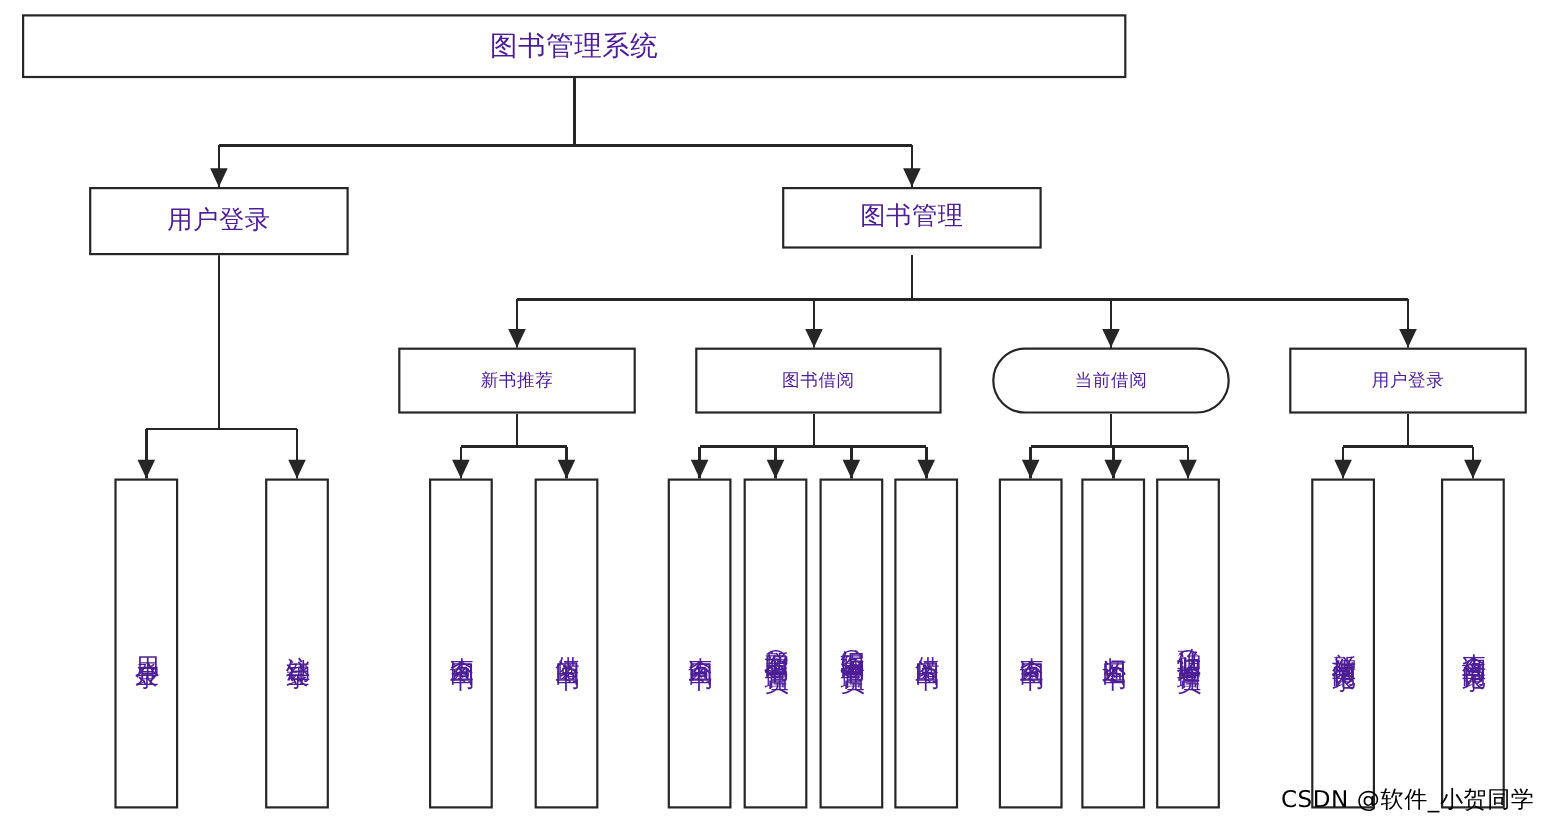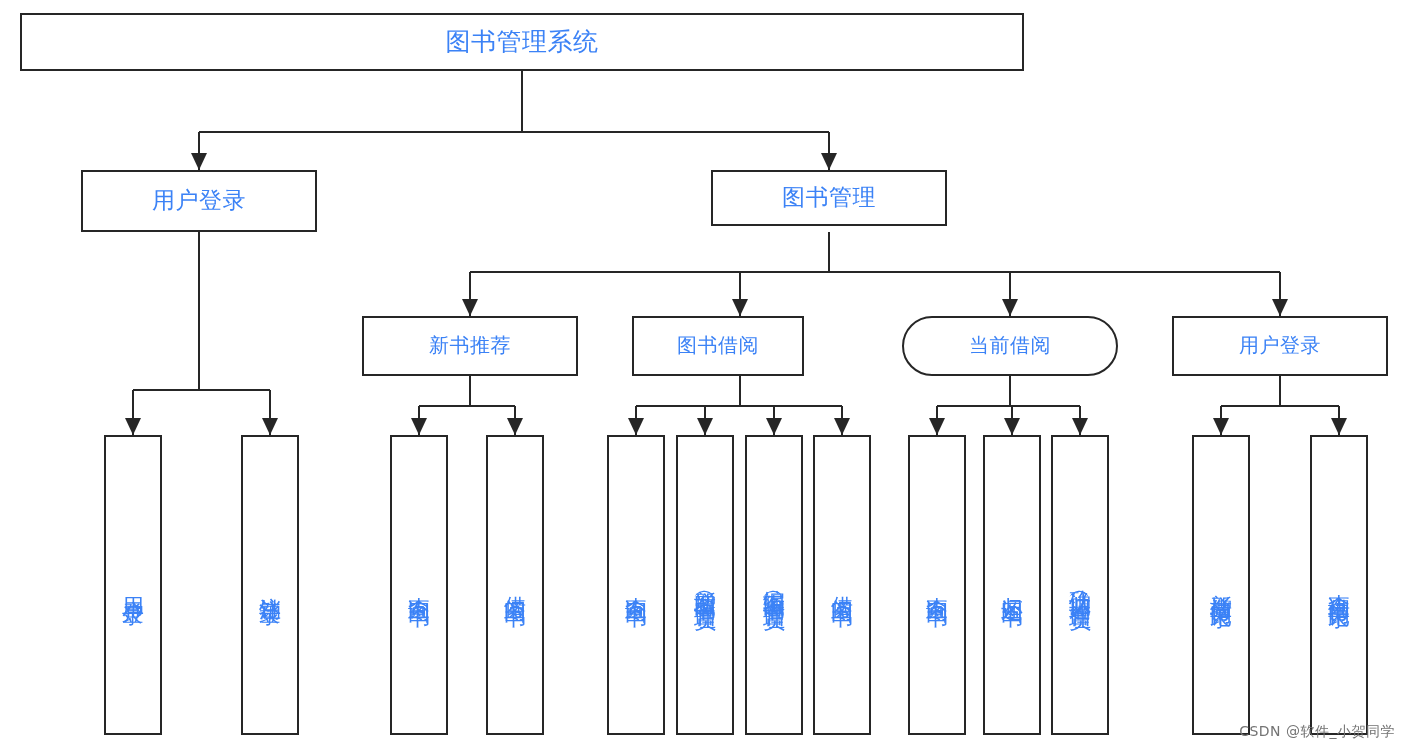--- a/index.html
+++ b/index.html
@@ -28,46 +28,46 @@
     position: absolute;
     box-sizing: border-box;
     background: #ffffff;
     border: 2px solid #262626;
     display: flex;
     align-items: center;
     justify-content: center;
     z-index: 2;
   }
   .node-label {
-    color: #3b82f6;
+    color: #4c1d95;
     line-height: 1.18;
     letter-spacing: 0.5px;
     white-space: nowrap;
   }
   .node.root .node-label { font-size: 25px; }
   .node.level2 .node-label { font-size: 23px; }
-  .node.level3 .node-label { font-size: 20px; }
+  .node.level3 .node-label { font-size: 16px; }
   .node.leaf {
     align-items: center;
     justify-content: center;
   }
   .node.leaf .node-label {
     font-size: 22px;
     writing-mode: vertical-rl;
     text-orientation: upright;
     letter-spacing: 3px;
     line-height: 1;
     white-space: nowrap;
   }
   #watermark {
     position: absolute;
     right: 10px;
     bottom: 6px;
-    font-size: 14px;
-    color: #737373;
+    font-size: 21px;
+    color: #000000;
     letter-spacing: 0.5px;
     z-index: 5;
     pointer-events: none;
     white-space: nowrap;
   }
 </style>
 </head>
 <body>
 
 <div id="diagram-root">
@@ -133,21 +133,21 @@
       </div>
       <div class="node level2" style="left: 81px; top: 170px; width: 236px; height: 62px;">
         <span class="node-label">用户登录</span>
       </div>
       <div class="node level2" style="left: 711px; top: 170px; width: 236px; height: 56px;">
         <span class="node-label">图书管理</span>
       </div>
       <div class="node level3" style="left: 362px; top: 316px; width: 216px; height: 60px;">
         <span class="node-label">新书推荐</span>
       </div>
-      <div class="node level3" style="left: 632px; top: 316px; width: 172px; height: 60px; text-align: center;">
+      <div class="node level3" style="left: 632px; top: 316px; width: 224px; height: 60px; text-align: center;">
         <span class="node-label">图书借阅</span>
       </div>
       <div class="node level3" style="left: 902px; top: 316px; width: 216px; height: 60px; border-radius: 30px;">
         <span class="node-label">当前借阅</span>
       </div>
       <div class="node level3" style="left: 1172px; top: 316px; width: 216px; height: 60px;">
         <span class="node-label">用户登录</span>
       </div>
       <div class="node leaf" style="left: 104px; top: 435px; width: 58px; height: 300px;">
         <span class="node-label">用户登录</span>

